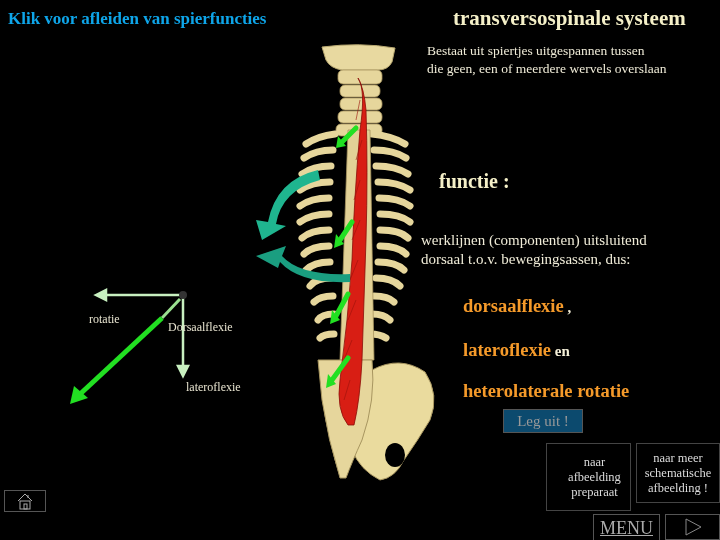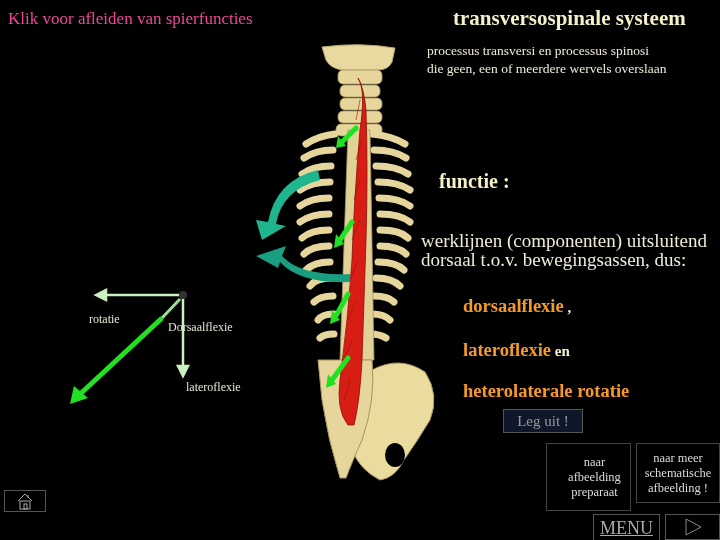--- a/index.html
+++ b/index.html
@@ -1,49 +1,49 @@
 <!DOCTYPE html>
 <html><head>
 <meta charset="utf-8">
 <style>
   html, body { margin:0; padding:0; background:#000; }
   body { width:720px; height:540px; position:relative; overflow:hidden; font-family:"Liberation Serif", serif; color:#f0ecd0; }
   .abs { position:absolute; }
-  #link-title { left:8px; top:9px; font-size:17px; font-weight:normal; color:#ec4899; cursor:pointer; white-space:nowrap; }
+  #link-title { left:8px; top:9px; font-size:17px; font-weight:bold; color:#0ea5e9; cursor:pointer; white-space:nowrap; }
   #main-title { left:440px; top:6px; font-size:21px; font-weight:bold; color:#f5f0c8; white-space:nowrap;margin-left:13px; }
   #desc { left:427px; top:42px; font-size:13.5px; line-height:18px; color:#f0ecd8; white-space:nowrap; }
   #functie { left:439px; top:170px; font-size:20px; font-weight:bold; color:#f5f0c8; }
-  #werk { left:421px; top:231px; font-size:19px; line-height:19px; color:#f0ecd8; white-space:nowrap; }
+  #werk { left:421px; top:231px; font-size:15px; line-height:19px; color:#f0ecd8; white-space:nowrap; }
   .fn { font-size:18.5px; font-weight:bold; color:#f59a2a; white-space:nowrap; }
   .fn .w { color:#f5f0d8; font-size:15px; }
   #fn1 { left:463px; top:296px; }
   #fn2 { left:463px; top:340px; }
   #fn3 { left:463px; top:381px; }
-  #leg-btn { left:503px; top:409px; width:78px; height:22px; border:1px solid #555; background:#0f172a; color:#999; font-size:15px; text-align:center; line-height:22px; cursor:pointer; }
+  #leg-btn { left:503px; top:409px; width:78px; height:22px; border:1px solid #555; background:#0c4a6e; color:#999; font-size:15px; text-align:center; line-height:22px; cursor:pointer; }
   .navbox { border:1px solid #444; background:#000; color:#ddd; font-size:12.5px; line-height:15px; text-align:center; cursor:pointer; display:flex; align-items:center; justify-content:center; box-sizing:border-box; }
   #btn-prep { left:546px; top:443px; width:85px; height:68px;padding-left:12px; }
   #btn-schem { left:636px; top:443px; width:84px; height:60px; }
   #menu-btn { left:593px; top:514px; width:67px; height:32px; border:1px solid #555; color:#aaa; font-size:18px; text-decoration:underline; text-align:center; line-height:26px; cursor:pointer; box-sizing:border-box; }
   #next-btn { left:665px; top:514px; width:55px; height:26px; border:1px solid #555; cursor:pointer; box-sizing:border-box; }
   #home-btn { left:4px; top:490px; width:42px; height:22px; border:1px solid #555; cursor:pointer; box-sizing:border-box; }
   .lbl { font-size:12px; color:#e8e4d0; white-space:nowrap; }
   #lbl-rot { left:89px; top:272px;margin-top:40px; }
   #lbl-dors { left:168px; top:320px; }
   #lbl-lat { left:186px; top:380px; }
   #spine-svg { left:230px; top:30px; }
   #axes-svg { left:60px; top:280px; }
 </style>
 </head>
 <body>
 
 <div id="link-title" class="abs">Klik voor afleiden van spierfuncties</div>
 <div id="main-title" class="abs">transversospinale systeem</div>
 
 <div id="desc" class="abs">
-  <div>processus transversi en processus spinosi</div>
+  <div>Bestaat uit spiertjes uitgespannen tussen</div>
   <div>die geen, een of meerdere wervels overslaan</div>
 </div>
 
 <div id="functie" class="abs">functie :</div>
 
 <div id="werk" class="abs">
   <div>werklijnen (componenten) uitsluitend</div>
   <div>dorsaal t.o.v. bewegingsassen, dus:</div>
 </div>
 

